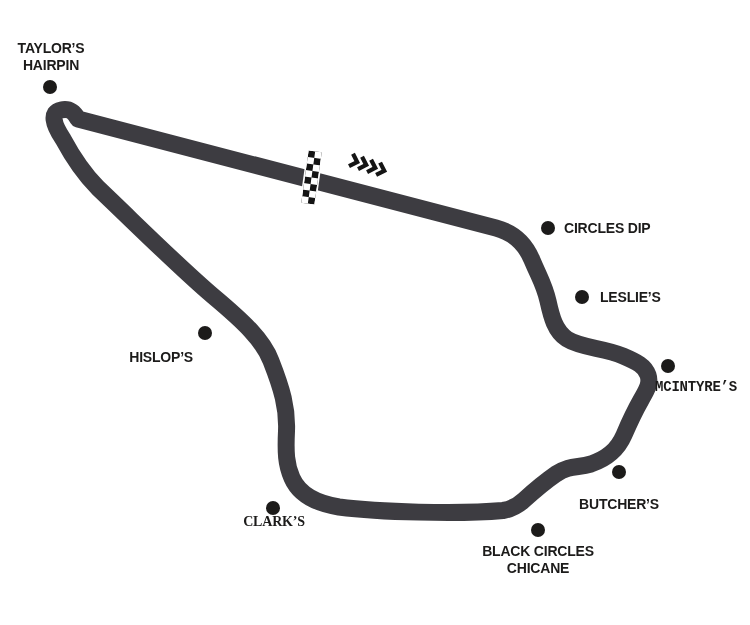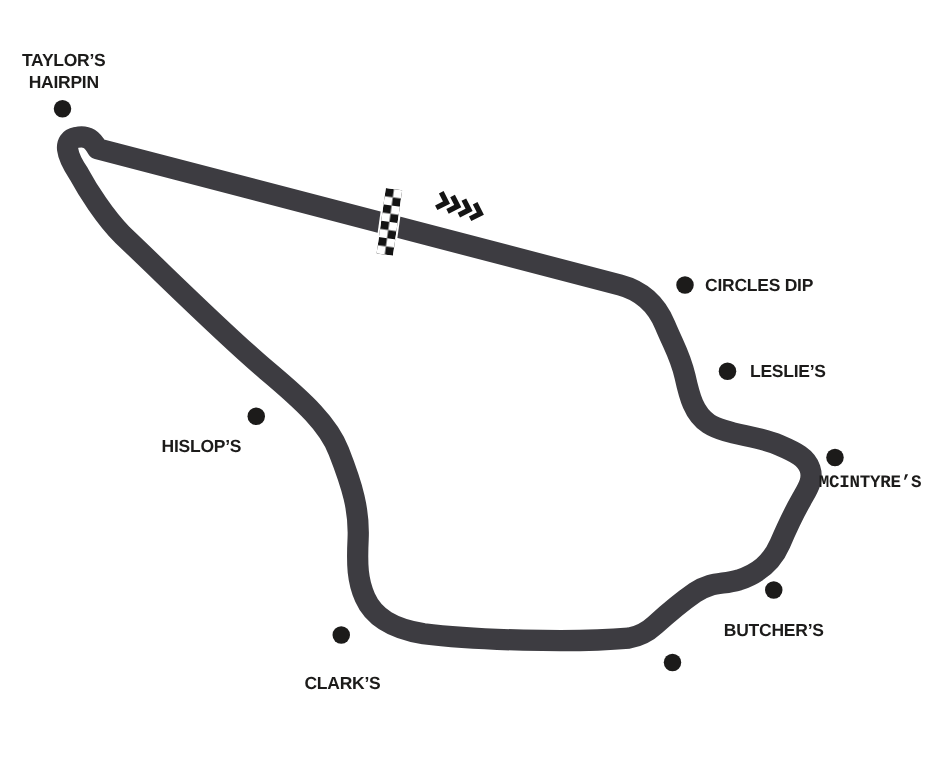--- a/index.html
+++ b/index.html
@@ -93,18 +93,20 @@
 HAIRPIN</div>
 
   <div class="lbl" style="left:564px;top:228px;transform:translateY(-50%);">CIRCLES DIP</div>
 
   <div class="lbl" style="left:600px;top:297px;transform:translateY(-50%);">LESLIE’S</div>
 
   <div class="lbl center" style="left:696px;top:387px;transform:translate(-50%,-50%);font-family:Liberation Mono, monospace;">MCINTYRE’S</div>
 
   <div class="lbl center" style="left:619px;top:504px;transform:translate(-50%,-50%);">BUTCHER’S</div>
 
+  <div class="lbl center" style="left:538px;top:560px;transform:translate(-50%,-50%);">BLACK CIRCLES
+CHICANE</div>
 
-  <div class="lbl center" style="left:274px;top:547px;transform:translate(-50%,-50%);">CLARK’S</div>
+  <div class="lbl center" style="left:274px;top:521px;transform:translate(-50%,-50%);font-family:Liberation Serif, serif;">CLARK’S</div>
 
   <div class="lbl right" style="left:193px;top:333px;transform:translate(-100%,-50%);margin-top:24px;">HISLOP’S</div>
 
 </div>
 
 </body></html>

